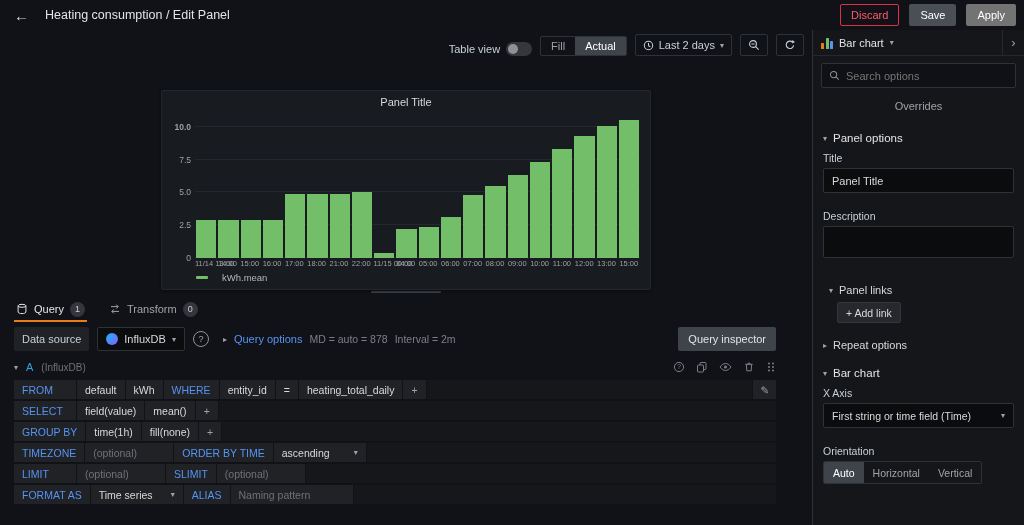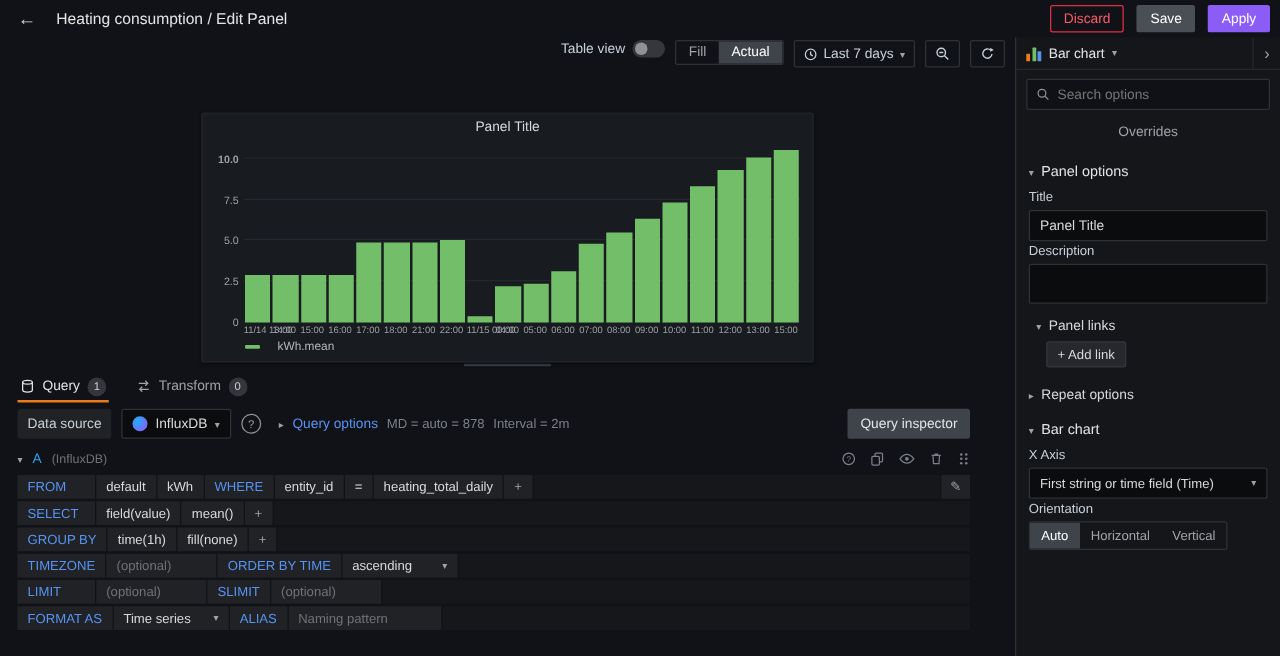--- a/index.html
+++ b/index.html
@@ -8,27 +8,27 @@
   .app{width:1024px;height:525px;background:#111217;overflow:hidden;display:flex;flex-direction:column;position:relative}
 
   
   .topbar{height:30px;flex:0 0 30px;display:flex;align-items:center;gap:10px;padding:0 8px}
   .back{background:none;border:none;color:#d8d9da;font-size:15px;cursor:pointer;padding:0 6px;line-height:1}
   .page-title{font-size:12.5px;font-weight:500;color:#e3e4e6}
   .spacer{flex:1}
   .btn{height:22px;padding:0 10px;border-radius:2px;font-size:11px;border:1px solid transparent;cursor:pointer;font-family:inherit}
   .btn-discard{background:transparent;border-color:#e02f44;color:#ff5a6a}
   .btn-save{background:#4a4e55;color:#fff}
-  .btn-apply{background:#8b5cf6;color:#fff}
+  .btn-apply{background:#737373;color:#fff}
 
   .main{flex:1;display:flex;min-height:0}
   .left{flex:1;display:flex;flex-direction:column;min-width:0}
 
   
-  .toolbar{height:26px;flex:0 0 26px;display:flex;justify-content:flex-end;align-items:flex-start;gap:8px;padding:2px 8px 0 0}
+  .toolbar{height:26px;flex:0 0 26px;display:flex;justify-content:flex-end;align-items:flex-end;gap:8px;padding:2px 8px 0 0}
   .tv-group{display:flex;align-items:center;gap:6px;color:#c7d0d9;cursor:pointer}
   .switch{width:26px;height:14px;border-radius:8px;background:#35373c;position:relative;display:inline-block;cursor:pointer}
   .switch .knob{position:absolute;left:2px;top:2px;width:10px;height:10px;border-radius:50%;background:#8e9196}
   .btn-group{display:flex;border:1px solid #2c3235;border-radius:2px;overflow:hidden;height:20px}
   .btn-group button{background:transparent;border:none;color:#9fa3a8;padding:0 10px;font-size:11px;cursor:pointer;font-family:inherit}
   .btn-group button.active{background:#3f434a;color:#fff}
   .tool-btn{height:22px;border:1px solid #2c3235;background:transparent;color:#c7d0d9;border-radius:2px;display:flex;align-items:center;gap:5px;padding:0 7px;font-size:11px;cursor:pointer;font-family:inherit}
   .caret{color:#9fa3a8;font-size:8px}
 
   
@@ -99,21 +99,21 @@
   .collapse-btn{width:22px;border:none;border-left:1px solid #26282d;background:transparent;color:#9fa3a8;font-size:13px;cursor:pointer}
   .search-row{padding:7px 8px 6px}
   .search-box{display:flex;align-items:center;gap:6px;background:#0f1116;border:1px solid #2c3235;border-radius:2px;height:25px;padding:0 7px}
   .search-box input{flex:1;background:transparent;border:none;outline:none;color:#d8d9da;font-size:11px;min-width:0;font-family:inherit}
   .opt-tabs{display:flex;padding:0 8px 7px;gap:2px}
   .opt-tab{flex:1;height:23px;border:none;background:transparent;color:#9fa3a8;font-size:11px;cursor:pointer;border-radius:2px;font-family:inherit}
   .opt-tab.active{background:#41454c;color:#fff}
   .opt-scroll{flex:1;overflow:hidden;padding:0 10px}
   .sec-header{display:flex;align-items:center;gap:6px;font-size:11.5px;color:#e3e4e6;font-weight:500;padding:8px 0;cursor:pointer}
   .chev{color:#9fa3a8;font-size:8px}
-  .field{margin:0 0 2px}
+  .field{margin:0 0 17px}
   .field > label{display:block;font-size:10.5px;color:#c7d0d9;margin-bottom:4px}
   .text-input{width:100%;height:25px;background:#0b0c0e;border:1px solid #2c3235;border-radius:2px;color:#d8d9da;font-size:11px;padding:0 8px;font-family:inherit;outline:none}
   .ta{height:32px;resize:none}
   .sel{width:100%;height:25px;background:#0b0c0e;border:1px solid #2c3235;border-radius:2px;display:flex;align-items:center;padding:0 8px;gap:4px;font-size:10.5px;color:#d8d9da;cursor:pointer}
   .sel .caret{margin-left:auto}
   .sub-header{display:flex;align-items:center;gap:6px;font-size:11px;color:#d8d9da;padding:7px 0 6px;margin-left:6px;cursor:pointer}
   .btn-add-link{height:21px;padding:0 8px;background:#26282d;border:1px solid #34363b;color:#d8d9da;border-radius:2px;margin:0 0 8px 14px;font-size:10.5px;cursor:pointer;font-family:inherit}
   .radio-group{display:flex;border:1px solid #2c3235;border-radius:2px;overflow:hidden;height:23px;width:fit-content}
   .radio-group button{background:transparent;border:none;color:#9fa3a8;font-size:10.5px;padding:0 9px;cursor:pointer;font-family:inherit}
   .radio-group button.active{background:#3f434a;color:#fff}
@@ -147,21 +147,21 @@
           <button>Fill</button>
           <button class="active">Actual</button>
         </div>
         <button class="tool-btn">
           <span>
               <svg width="11" height="11" viewBox="0 0 12 12">
                 <circle cx="6" cy="6" r="4.6" fill="none" stroke="#c7d0d9" stroke-width="1.1"></circle>
                 <path d="M6 3.4V6.2l1.9 1.1" fill="none" stroke="#c7d0d9" stroke-width="1.1"></path>
               </svg>
             </span>
-          <span>Last 7 days</span>
+          <span>Last 2 days</span>
           <span class="caret">▾</span>
         </button>
         <button class="tool-btn">
           <span>
               <svg width="12" height="12" viewBox="0 0 12 12">
                 <circle cx="5" cy="5" r="3.4" fill="none" stroke="#c7d0d9" stroke-width="1.1"></circle>
                 <path d="M7.6 7.6 10.6 10.6M3.4 5h3.2" fill="none" stroke="#c7d0d9" stroke-width="1.1"></path>
               </svg>
             </span>
         </button>

